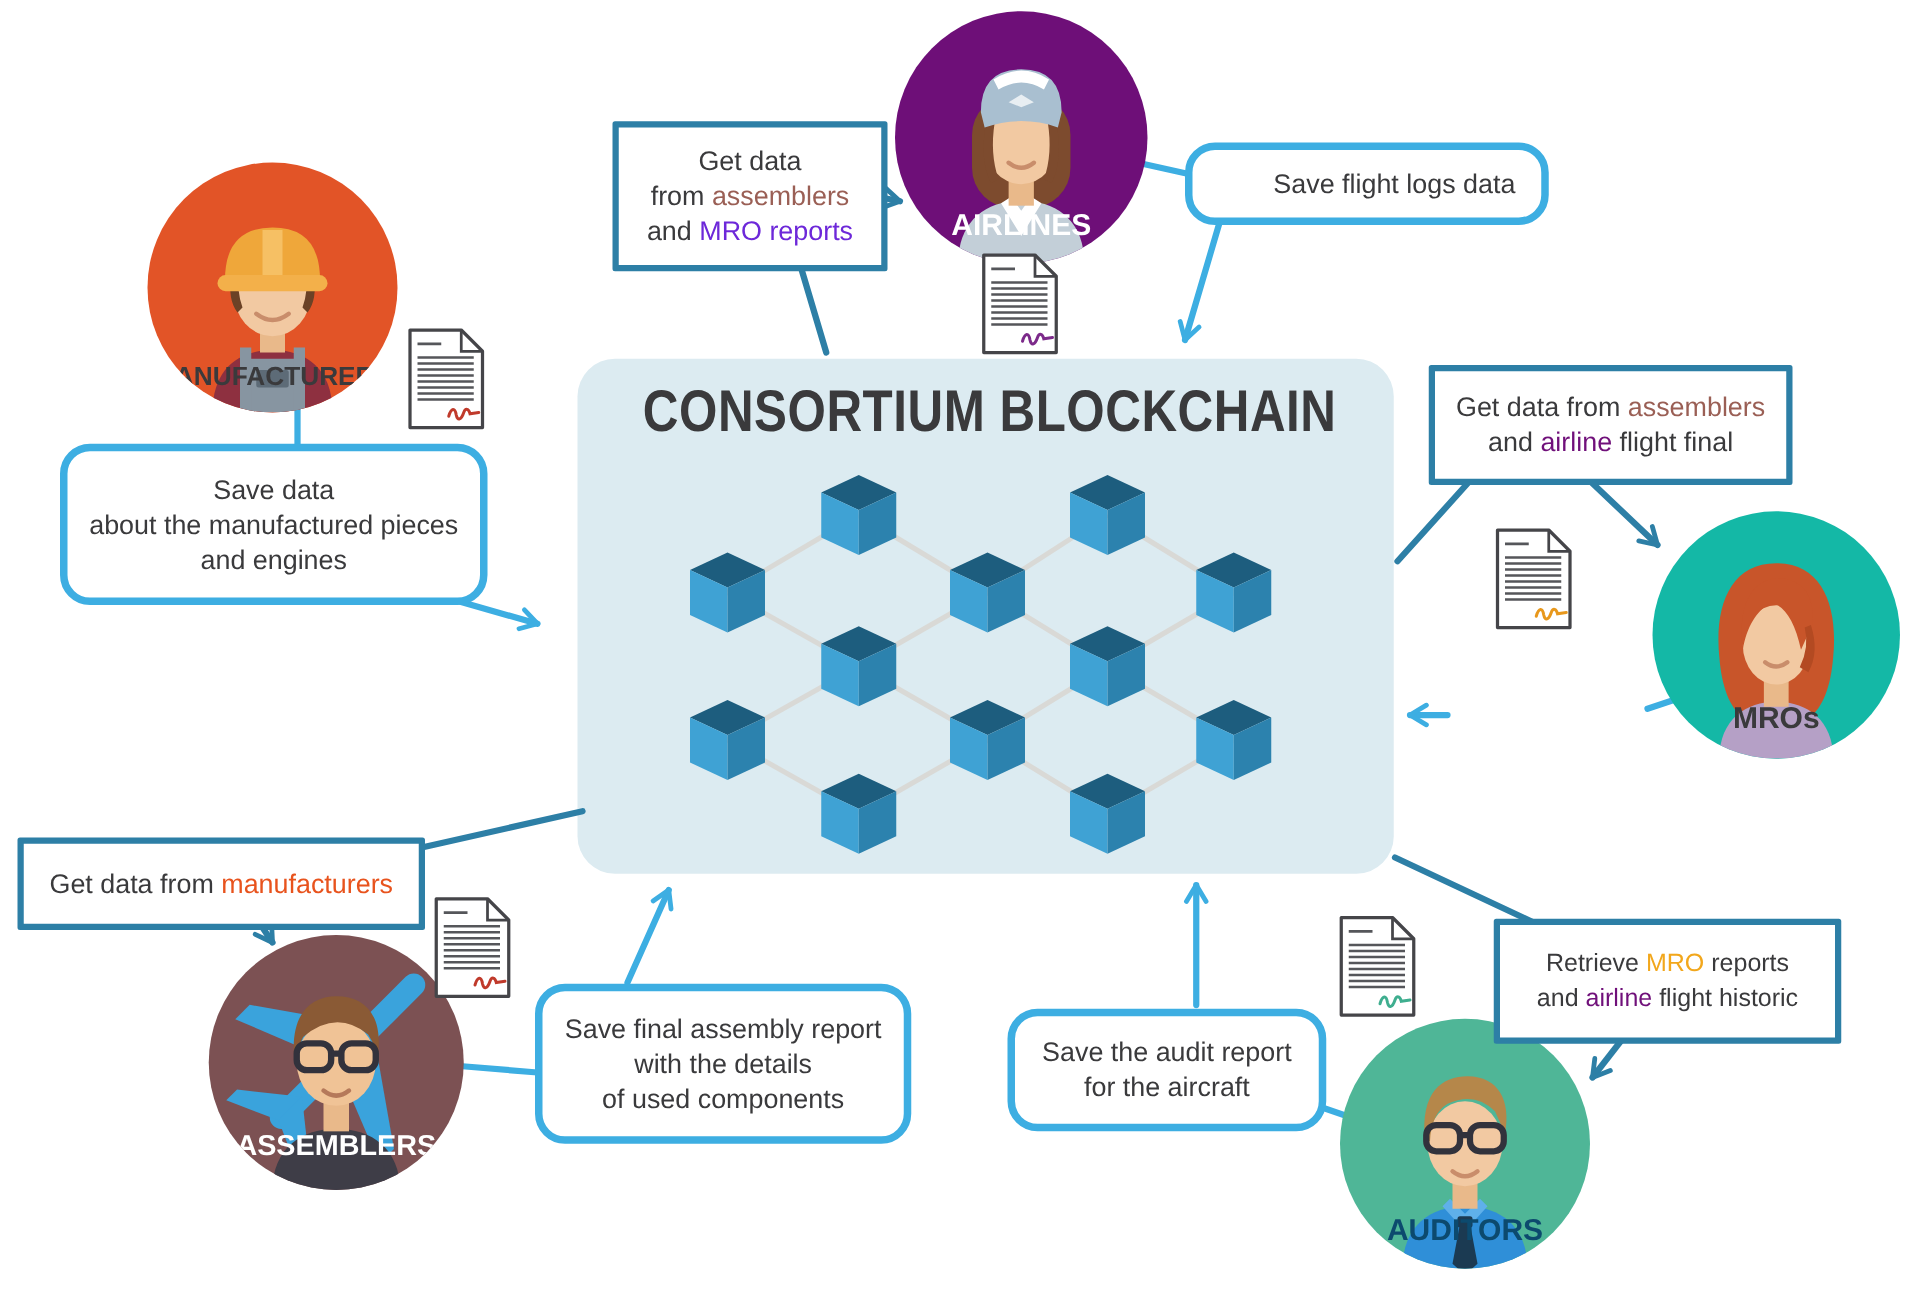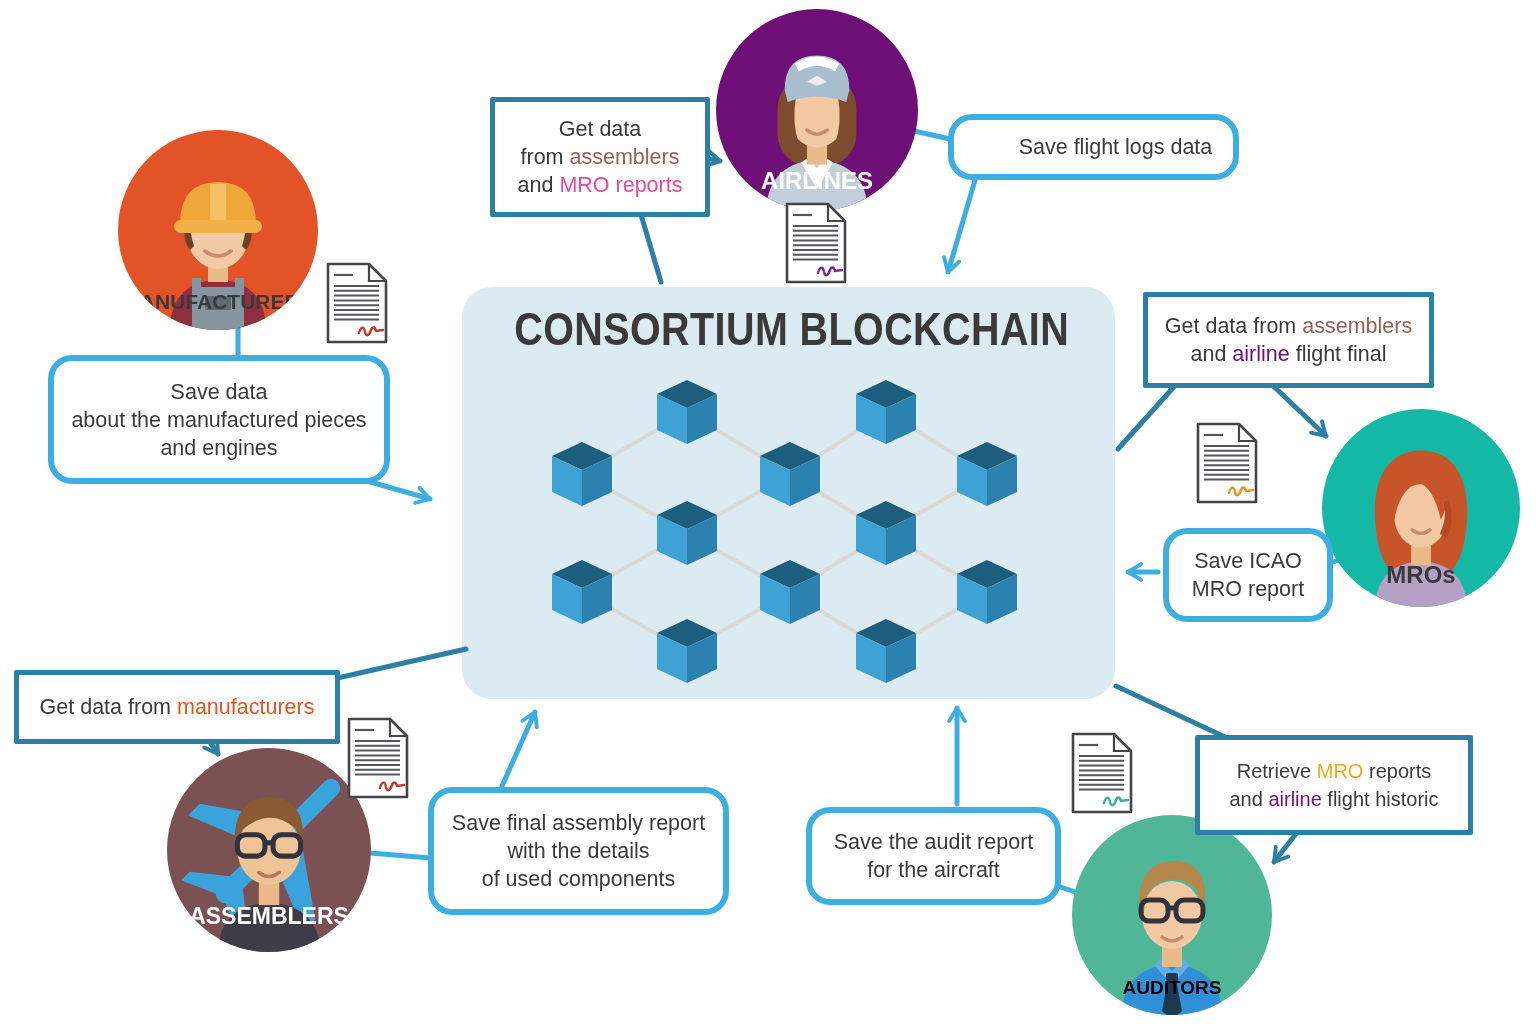--- a/index.html
+++ b/index.html
@@ -224,21 +224,21 @@
       <rect x="90" y="124" width="20" height="28" fill="#e9b98a"></rect>
       <ellipse cx="100" cy="100" rx="30" ry="34" fill="#f2c9a2"></ellipse>
       <path d="M68,98 C64,58 82,46 102,46 C127,46 137,66 132,92 L124,74 Q108,58 86,68 Q73,76 72,98 Z" fill="#b5874a"></path>
       <g stroke="#32323c" stroke-width="5" fill="none">
         <rect x="69" y="85" width="27" height="21" rx="8"></rect>
         <rect x="104" y="85" width="27" height="21" rx="8"></rect>
         <path d="M96,93 L104,93"></path>
       </g>
       <path d="M90,122 q10,8 20,0" stroke="#c98d6b" stroke-width="3.5" fill="none" stroke-linecap="round"></path>
     </svg>
-    <div class="circle-label" style="bottom: 16px; font-size: 19px; color: #000000;">AUDITORS</div>
+    <div class="circle-label" style="bottom: 16px; font-size: 24px; color: #0c4a6e;">AUDITORS</div>
   </div>
 
   <svg class="doc" style="left:326px;top:262px;" width="62" height="82" viewBox="0 0 62 82">
     <path d="M2,2 H43 L60,19 V80 H2 Z" fill="#ffffff" stroke="#454549" stroke-width="2.6" stroke-linejoin="round"></path>
     <path d="M43,2 V19 H60" fill="none" stroke="#454549" stroke-width="2.2"></path>
     <path d="M8,13 H27" stroke="#55565a" stroke-width="2.2"></path>
     <path d="M8,24 H53 M8,28.8 H53 M8,33.6 H53 M8,38.4 H53 M8,43.2 H53 M8,48 H53 M8,52.8 H53 M8,57.6 H53" stroke="#55565a" stroke-width="2"></path>
     <path class="sig" d="M33,71 c2,-7 5,-7 6,-1 c1,5 4,4 6,-2 c1.5,-4 4,-3 5,1 l7,-1" fill="none" stroke-width="2.4" stroke-linecap="round" stroke="#c03a2b"></path>
   </svg>
 
@@ -276,36 +276,32 @@
 
   <div class="callout save" style="left: 48px; top: 355px; width: 330px; height: 117px; border-color: rgb(61, 174, 226);">
       <div class="cl-line"><span>Save data</span></div>
       <div class="cl-line"><span>about the manufactured pieces</span></div>
       <div class="cl-line"><span>and engines</span></div>
     </div>
 
   <div class="callout get" style="left: 490px; top: 97px; width: 210px; height: 110px; border-color: rgb(45, 127, 166);">
       <div class="cl-line"><span>Get data</span></div>
       <div class="cl-line"><span>from </span><span style="color: rgb(154, 95, 85);">assemblers</span></div>
-      <div class="cl-line"><span>and </span><span style="color: #ec4899;">MRO reports</span></div>
+      <div class="cl-line"><span>and </span><span style="color: #6d28d9;">MRO reports</span></div>
     </div>
 
   <div class="callout save" style="left: 948px; top: 114px; width: 235px; height: 54px; border-color: rgb(61, 174, 226); padding-left: 44px;">
       <div class="cl-line"><span>Save flight logs data</span></div>
     </div>
 
   <div class="callout get" style="left: 1143px; top: 292px; width: 281px; height: 86px; border-color: rgb(45, 127, 166);">
       <div class="cl-line"><span>Get data from </span><span style="color: rgb(154, 95, 85);">assemblers</span></div>
       <div class="cl-line"><span>and </span><span style="color: rgb(112, 16, 122);">airline</span><span> flight final</span></div>
     </div>
 
-  <div class="callout save" style="left: 1163px; top: 528px; width: 158px; height: 82px; border-color: rgb(61, 174, 226);">
-      <div class="cl-line"><span>Save ICAO</span></div>
-      <div class="cl-line"><span>MRO report</span></div>
-    </div>
 
   <div class="callout get" style="left: 14px; top: 670px; width: 316px; height: 64px; border-color: rgb(45, 127, 166);">
       <div class="cl-line"><span>Get data from </span><span style="color: rgb(232, 83, 29);">manufacturers</span></div>
     </div>
 
   <div class="callout save" style="left: 428px; top: 787px; width: 289px; height: 116px; border-color: rgb(61, 174, 226);">
       <div class="cl-line"><span>Save final assembly report</span></div>
       <div class="cl-line"><span>with the details</span></div>
       <div class="cl-line"><span>of used components</span></div>
     </div>

